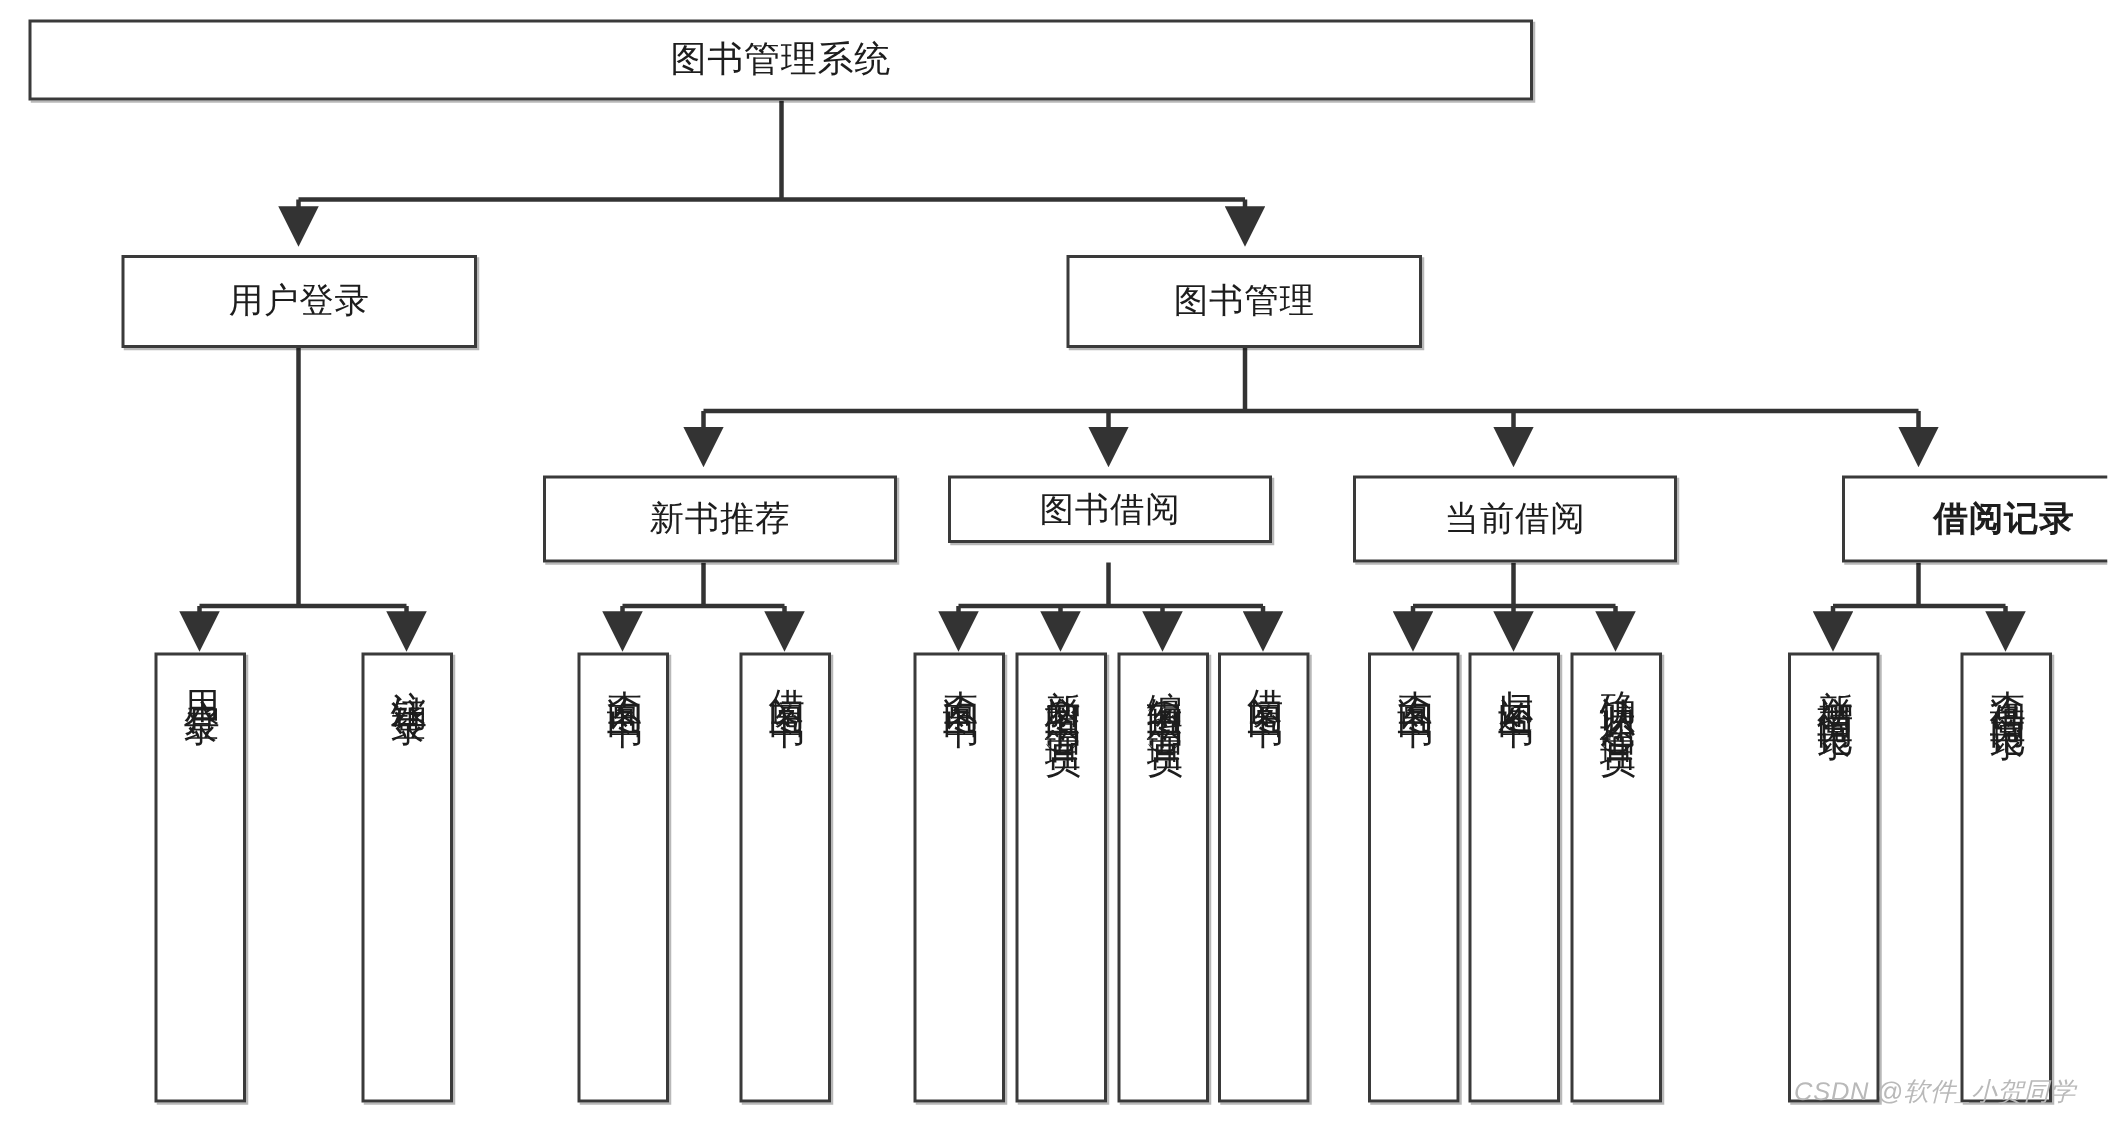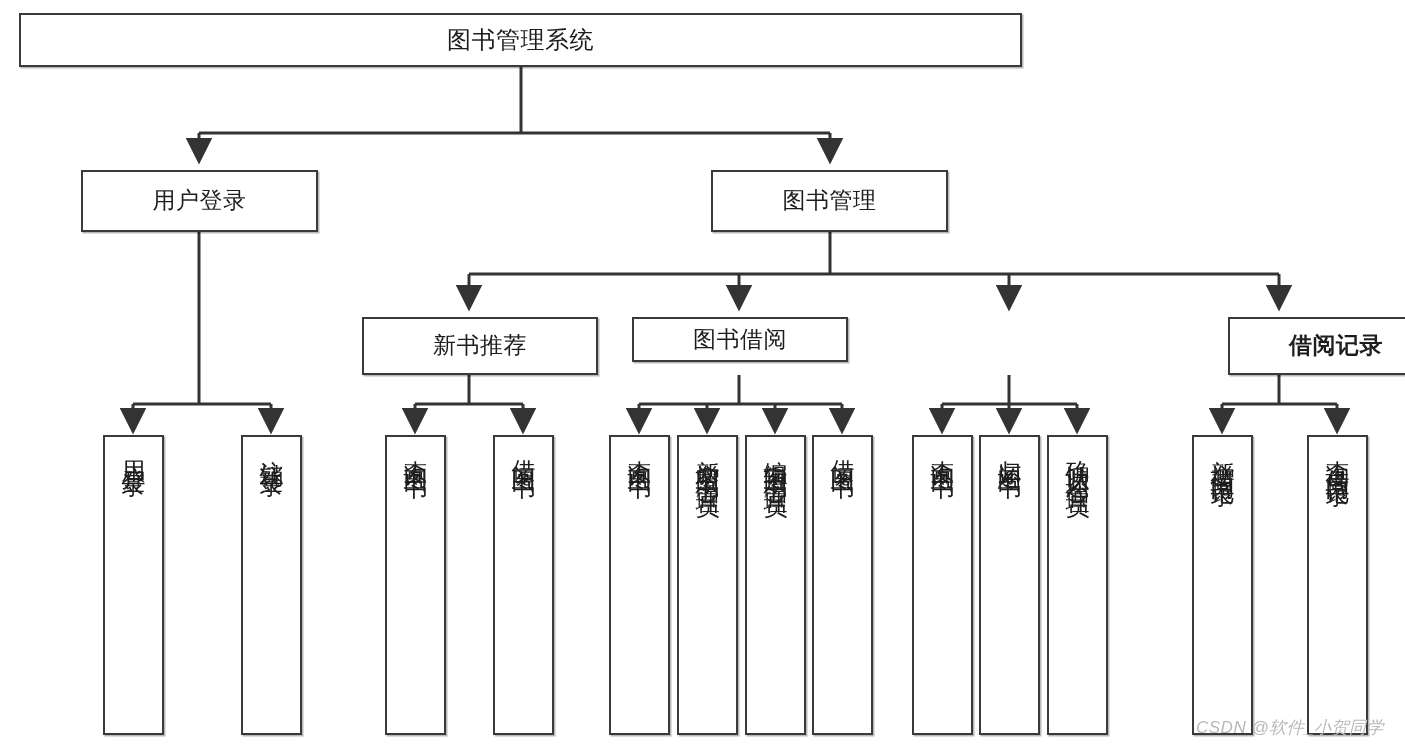--- a/index.html
+++ b/index.html
@@ -136,20 +136,23 @@
   <div class="node horizontal" style="left:711px; top:170px; width:237px; height:62px;">
     <span class="label">图书管理</span>
   </div>
 
   <div class="node horizontal" style="left:362px; top:317px; width:236px; height:58px;">
     <span class="label">新书推荐</span>
   </div>
   <div class="node horizontal" style="left:632px; top:317px; width:216px; height:45px;">
     <span class="label">图书借阅</span>
   </div>
+  <div class="node horizontal" style="left:902px; top:317px; width:216px; height:58px;">
+    <span class="label">当前借阅</span>
+  </div>
   <div class="node horizontal" style="left:1228px; top:317px; width:216px; height:58px;font-weight:bold;">
     <span class="label">借阅记录</span>
   </div>
 
   <div class="node vertical" style="left:103px; top:435px; width:61px; height:300px;">
     <span class="label">用户登录</span>
   </div>
   <div class="node vertical" style="left:241px; top:435px; width:61px; height:300px;">
     <span class="label">注销登录</span>
   </div>

